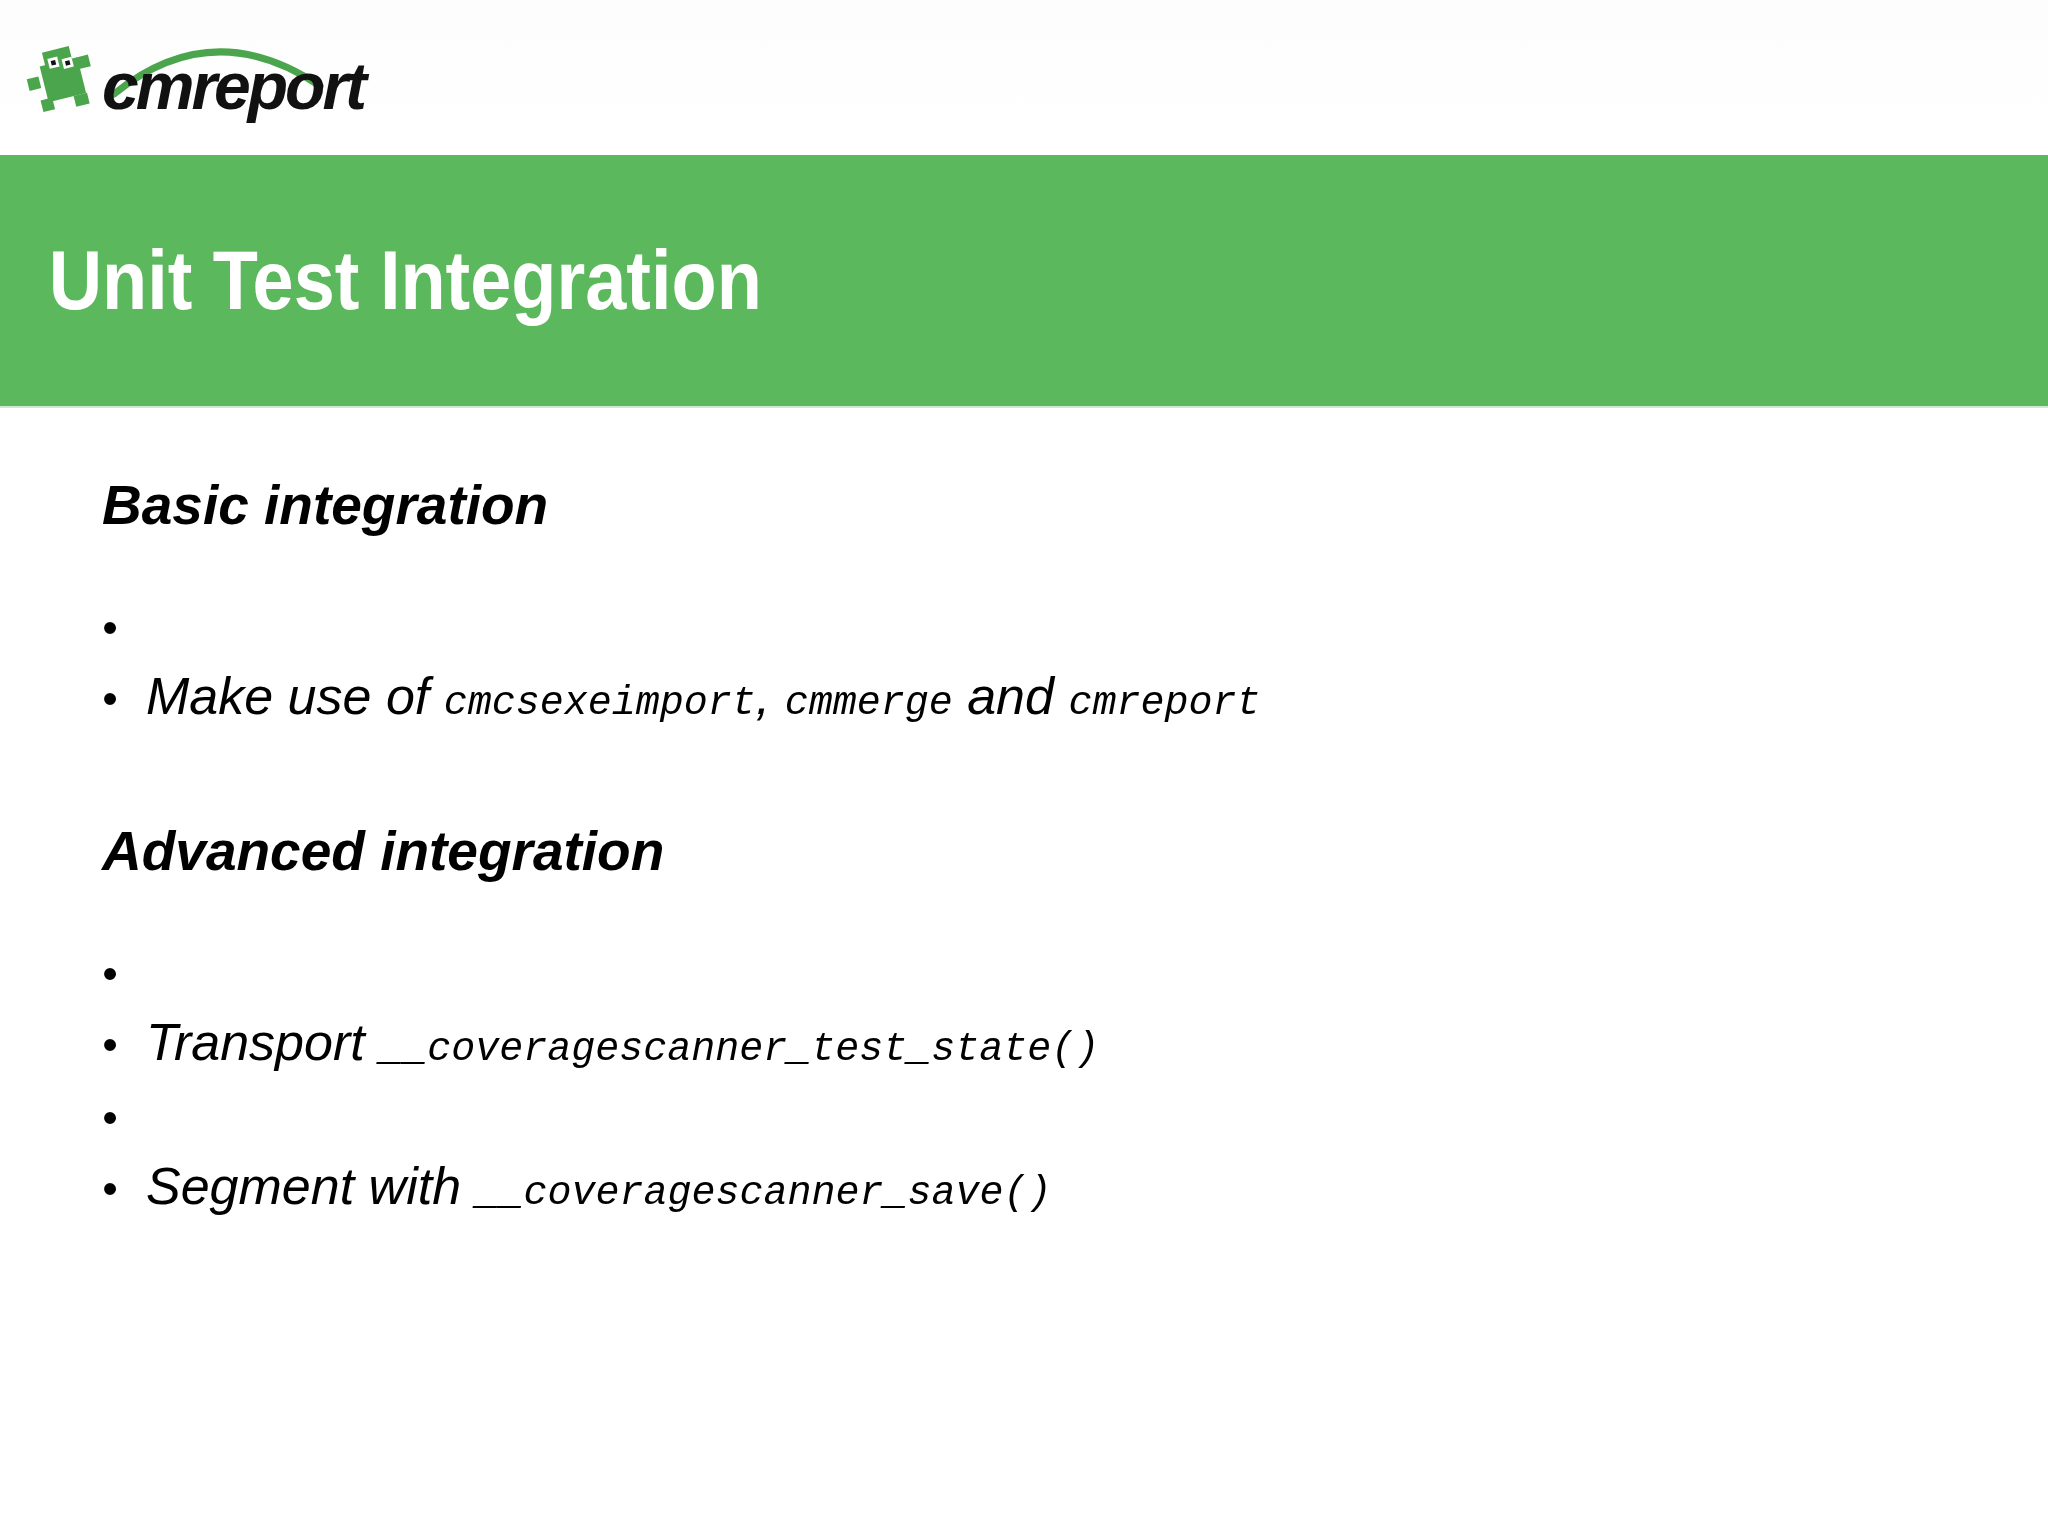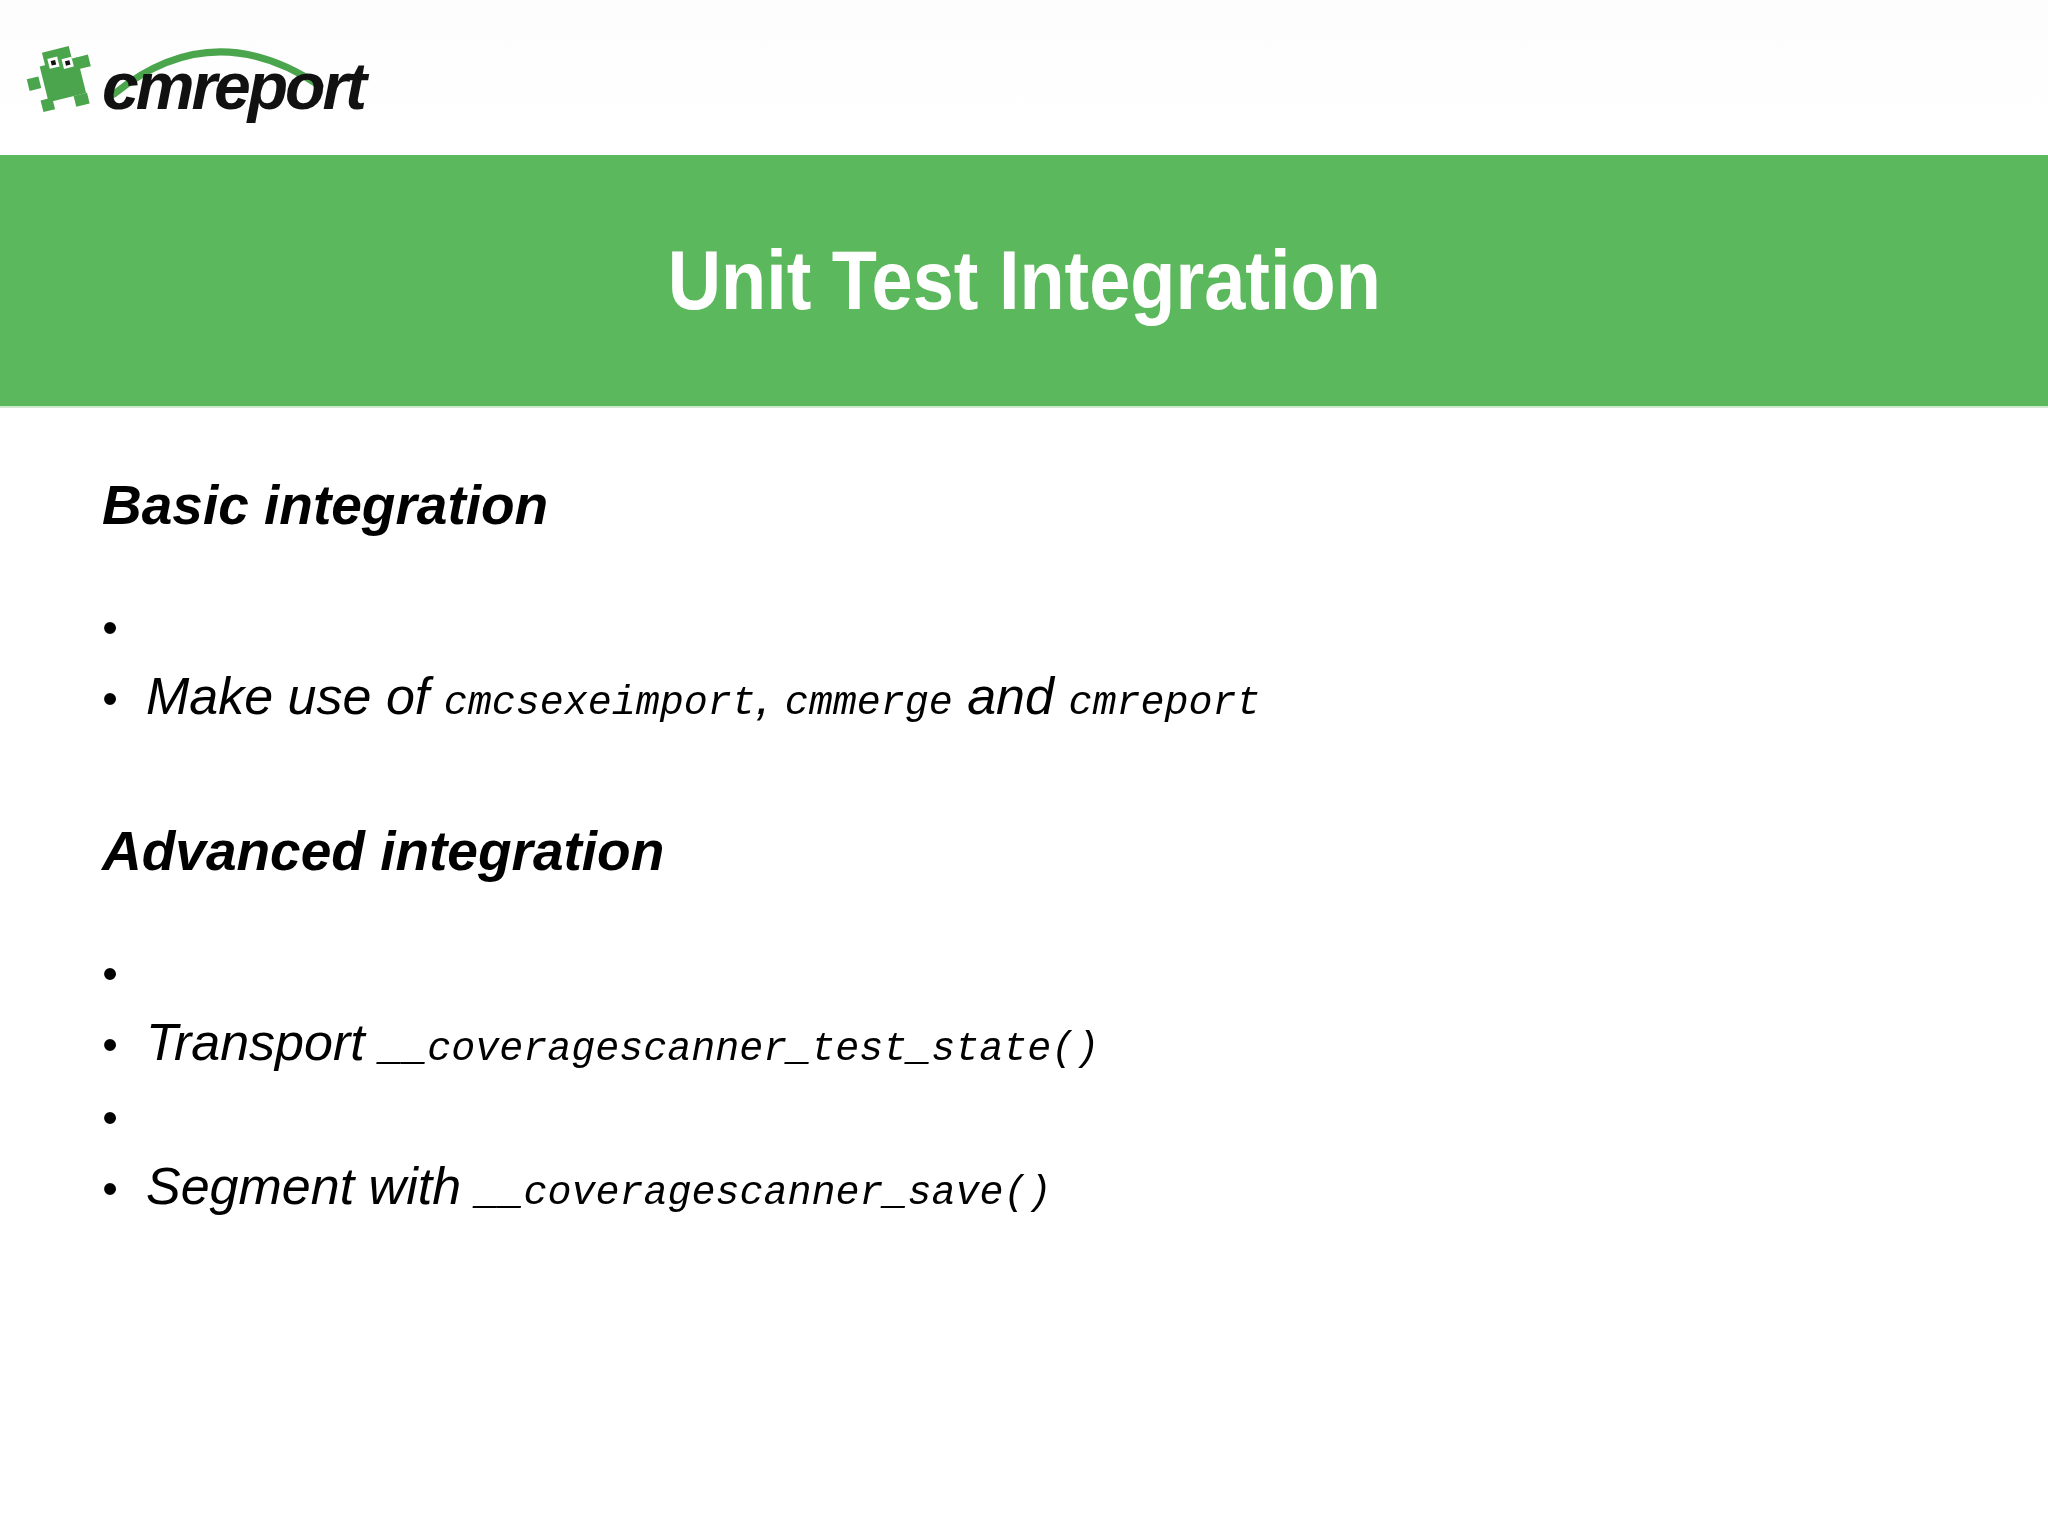--- a/index.html
+++ b/index.html
@@ -52,21 +52,20 @@
 
   
   .title-band {
     position: absolute;
     top: 155px; left: 0;
     width: 100%;
     height: 253px;
     background: var(--band-green, #5cb85c);
     display: flex;
     align-items: center;
-    justify-content: center;
     border-bottom: 2px solid #cfe8cf;
   }
   .title-band h1 {
     font-size: 84px;
     font-weight: bold;
     color: #ffffff;
     white-space: nowrap;
   }
   .title-band h1 span {
     display: inline-block;

